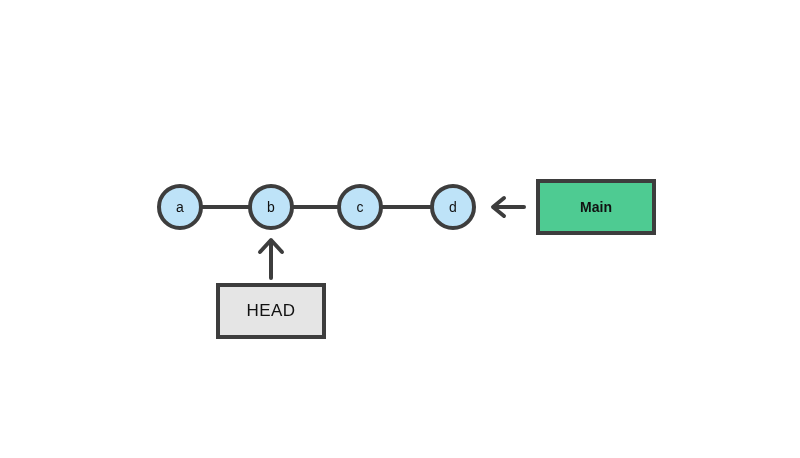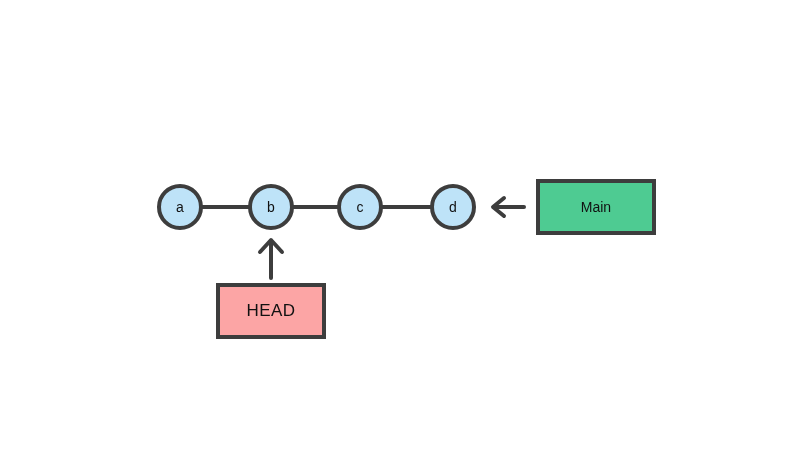--- a/index.html
+++ b/index.html
@@ -56,27 +56,28 @@
     justify-content: center;
     color: #111111;
   }
   .main-box {
     left: 536px;
     top: 179px;
     width: 120px;
     height: 56px;
     background: #4ecb92;
     font-size: 14px;
+    font-weight: bold;
   }
   .head-box {
     left: 216px;
     top: 283px;
     width: 110px;
     height: 56px;
-    background: #fca5a5;
+    background: #e5e5e5;
     font-size: 17px;
     letter-spacing: 0.5px;
   }
 
   .arrow-svg {
     position: absolute;
     overflow: visible;
   }
   .arrow-svg path, .arrow-svg line {
     stroke: #3d3d3d;

